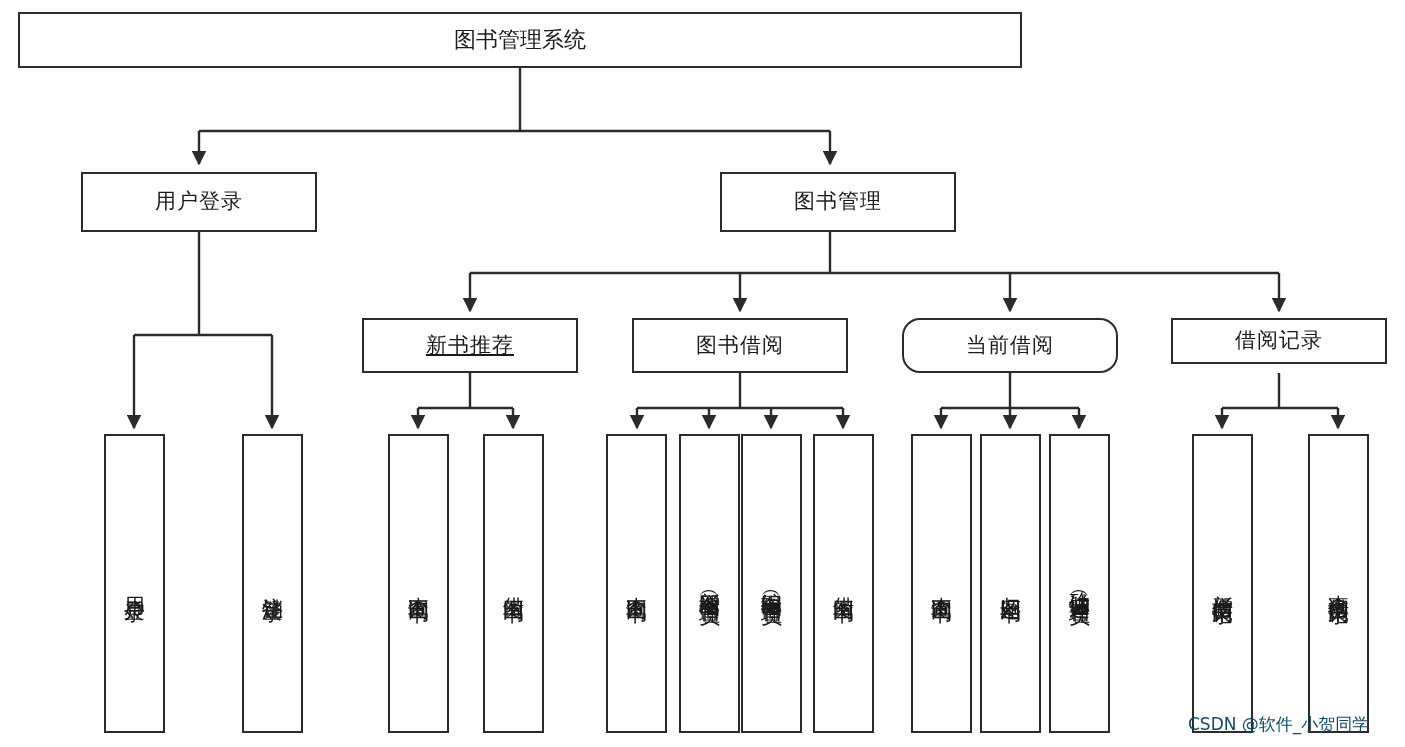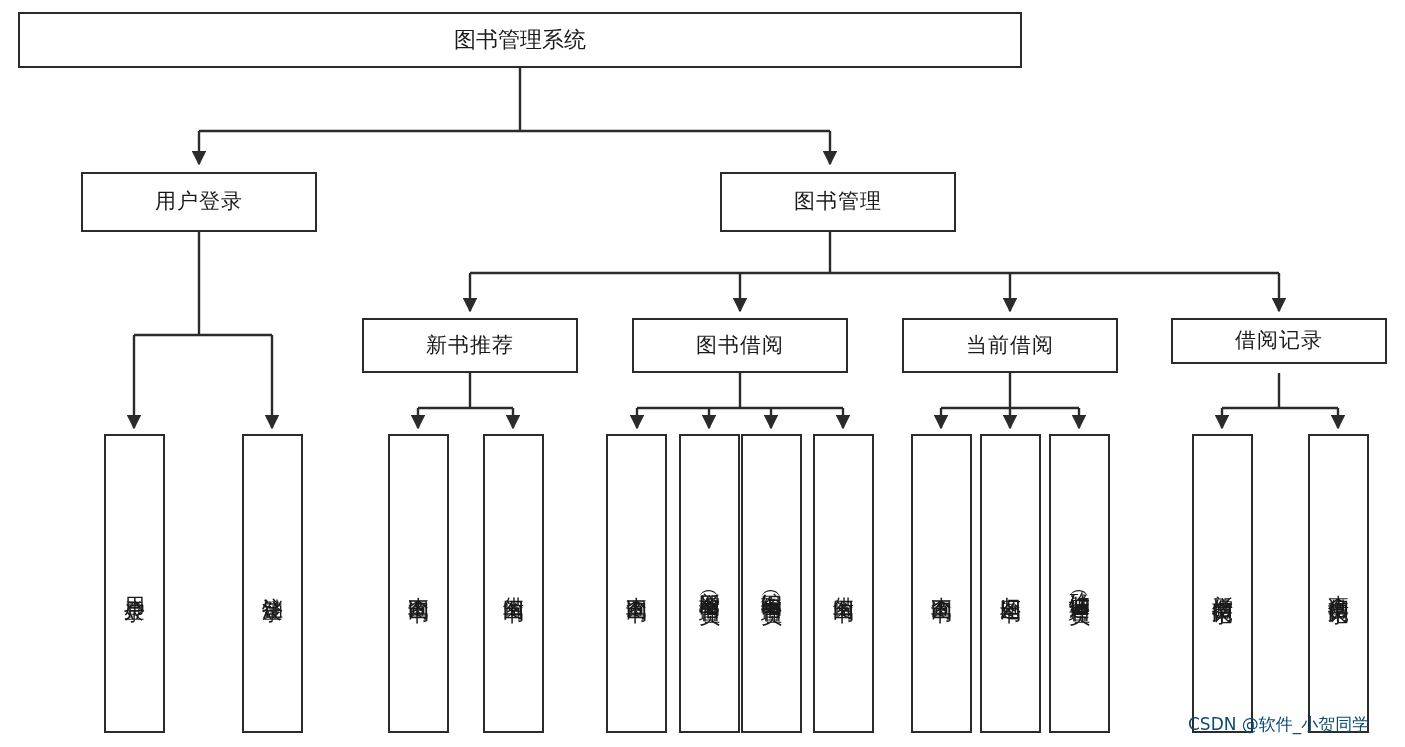--- a/index.html
+++ b/index.html
@@ -127,27 +127,27 @@
     <span class="label">图书管理系统</span>
   </div>
 
   <div class="node horiz" style="left:81px; top:172px; width:236px; height:60px;">
     <span class="label">用户登录</span>
   </div>
   <div class="node horiz" style="left:712px; top:172px; width:236px; height:60px;margin-left:8px;">
     <span class="label">图书管理</span>
   </div>
 
-  <div class="node horiz" style="left:362px; top:318px; width:216px; height:55px;">
+  <div class="node horiz" style="left:362px; top:318px; width:216px; height:55px;text-decoration:underline;">
     <span class="label">新书推荐</span>
   </div>
   <div class="node horiz" style="left:632px; top:318px; width:216px; height:55px;justify-content:center;">
     <span class="label">图书借阅</span>
   </div>
-  <div class="node horiz" style="left:902px; top:318px; width:216px; height:55px;">
+  <div class="node horiz" style="left:902px; top:318px; width:216px; height:55px;border-radius:18px;">
     <span class="label">当前借阅</span>
   </div>
   <div class="node horiz" style="left:1171px; top:318px; width:216px; height:46px;">
     <span class="label">借阅记录</span>
   </div>
 
   <div class="node vert" style="left:104px; top:434px; width:61px; height:299px;">
     <span class="label">用户登录</span>
   </div>
   <div class="node vert" style="left:242px; top:434px; width:61px; height:299px;">

